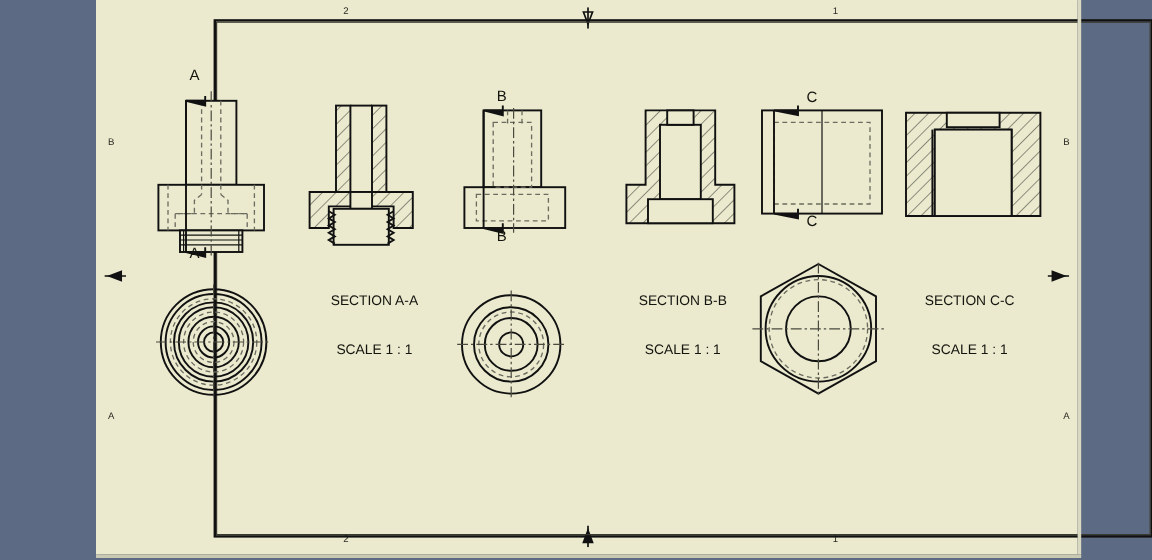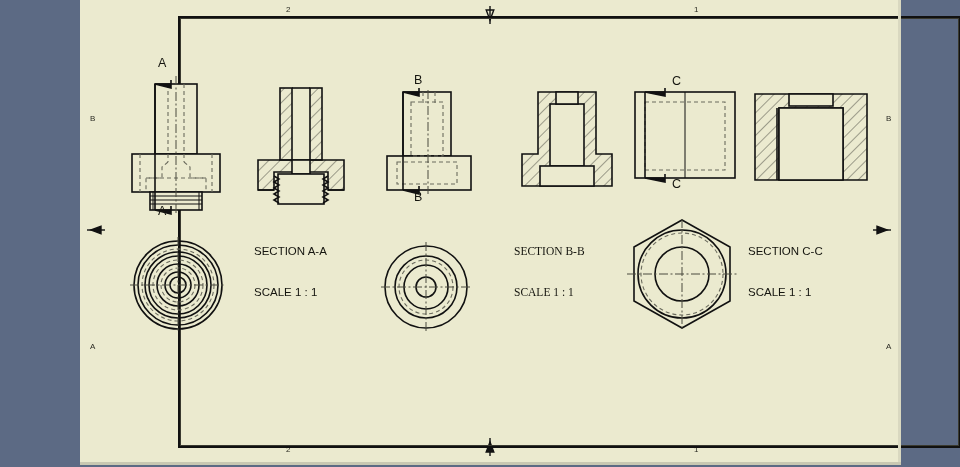--- a/index.html
+++ b/index.html
@@ -39,21 +39,21 @@
 
   
   .cmark{position:absolute;}
   .cmark svg{display:block;}
 
   
   .view{position:absolute;}
   .view svg{display:block;overflow:visible;}
 
   .caption{
-    position:absolute;
+    position:absolute;text-align:center;
     font-size:11.5px;color:#15150f;line-height:13.5px;
     font-family:"Liberation Sans", sans-serif;
     white-space:pre;
   }
   .vlabel{
     position:absolute;font-size:12.5px;color:#15150f;
     font-family:"Liberation Sans", sans-serif;
   }
 
   
@@ -205,21 +205,21 @@
 
         <path d="M18 4 L76 4 L76 66 L92 66 L92 98 L2 98 L2 66 L18 66 Z" fill="url(#hB)" stroke="#111" stroke-width="1.6"></path>
 
         <rect class="olf" x="30" y="16" width="34" height="62"></rect>
 
         <rect class="olf" x="36" y="4" width="22" height="12"></rect>
 
         <rect class="olf" x="20" y="78" width="54" height="20"></rect>
       </svg>
     </div>
-    <div class="caption" style="left:434px;top:218px;width:110px;font-family:Liberation Serif, serif;">
+    <div class="caption" style="left:434px;top:218px;width:110px;">
       <div>SECTION B-B</div>
       <div>SCALE 1 : 1</div>
     </div>
 
     <div class="view" style="left:553px;top:88px;">
       <svg width="104" height="98" viewBox="0 0 104 98">
 
         <rect class="olf" x="2" y="4" width="100" height="86"></rect>
 
         <rect class="hid" x="12" y="14" width="80" height="68"></rect>

